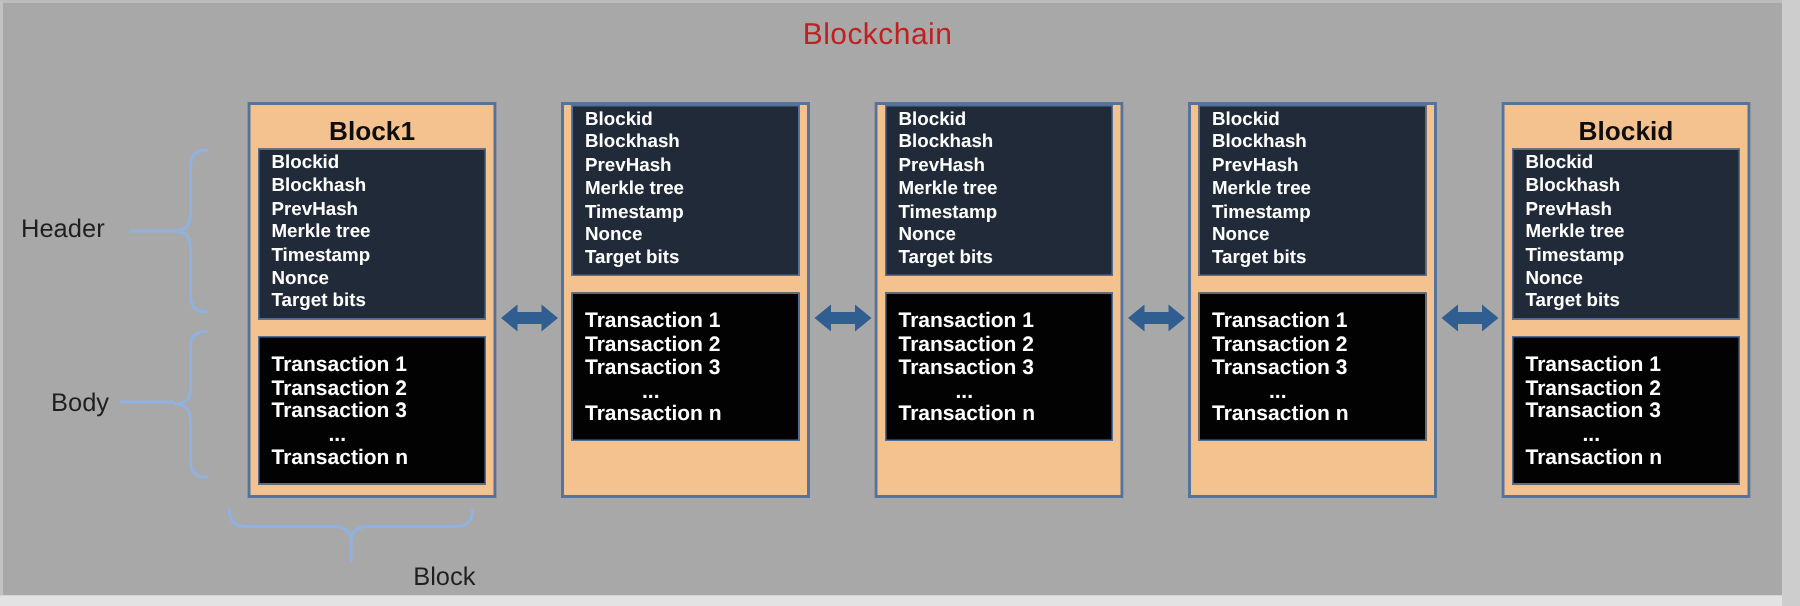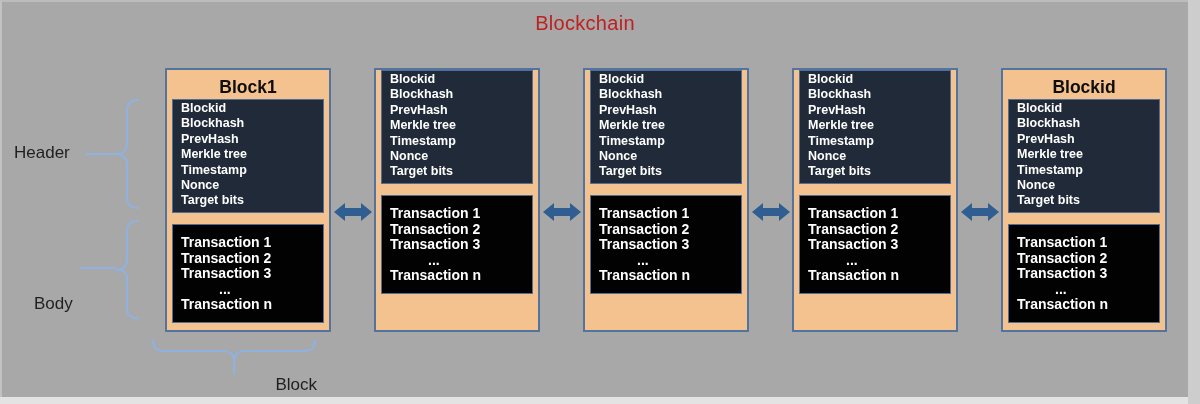--- a/index.html
+++ b/index.html
@@ -63,21 +63,21 @@
   .brow.dots { padding-left:38px; }
   .arrow-cell { flex:none; width:43px; position:relative; }
   .arrow-icon {
     position:absolute; left:50%; top:133px; width:40px; height:22px;
     transform:translateX(-50%); fill:var(--arrow);
   }
   .side-label {
     position:absolute; color:var(--label-text); font-size:17px;
   }
   .header-label { left:12px; top:141px; }
-  .body-label   { left:32px; top:257px;margin-top:35px; }
+  .body-label   { left:32px; top:257px; }
   .block-label  { left:149px; top:373px; width:166px; text-align:right; }
   .brace { position:absolute; }
   .brace path, .brace-h path { stroke:var(--brace); stroke-width:2; fill:none; stroke-linecap:round; }
   .brace-header { left:112px; top:97px;  width:26px; height:110px; }
   .brace-body   { left:112px; top:218px; width:26px; height:99px; }
   .brace-block  { position:absolute; left:149px; top:336px; width:166px; height:38px; }
   .connector {
     position:absolute; height:0; border-top:2px solid var(--brace);
   }
   .connector-header { left:84px; top:151px; width:30px; }

